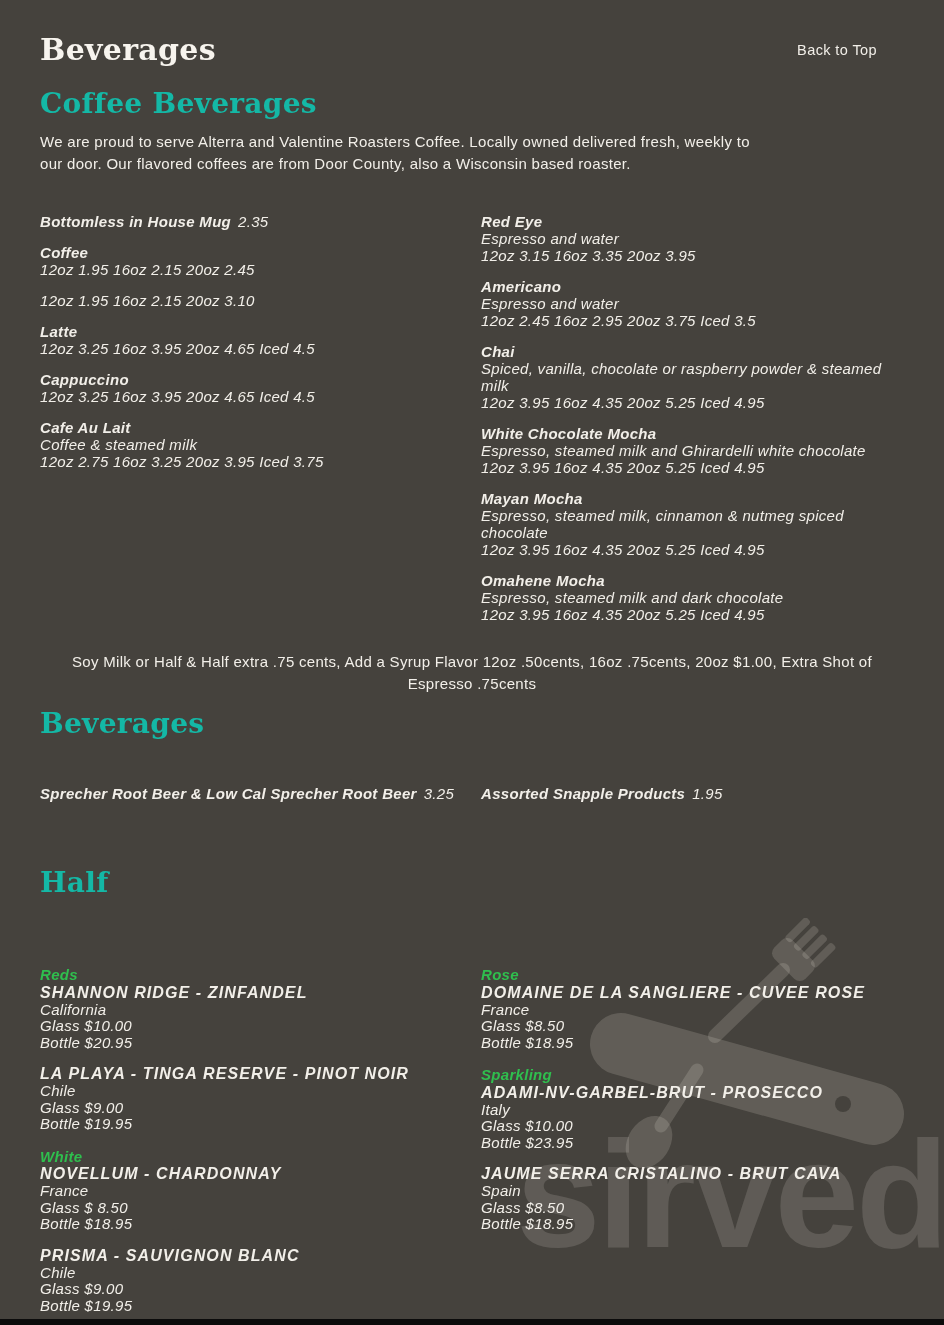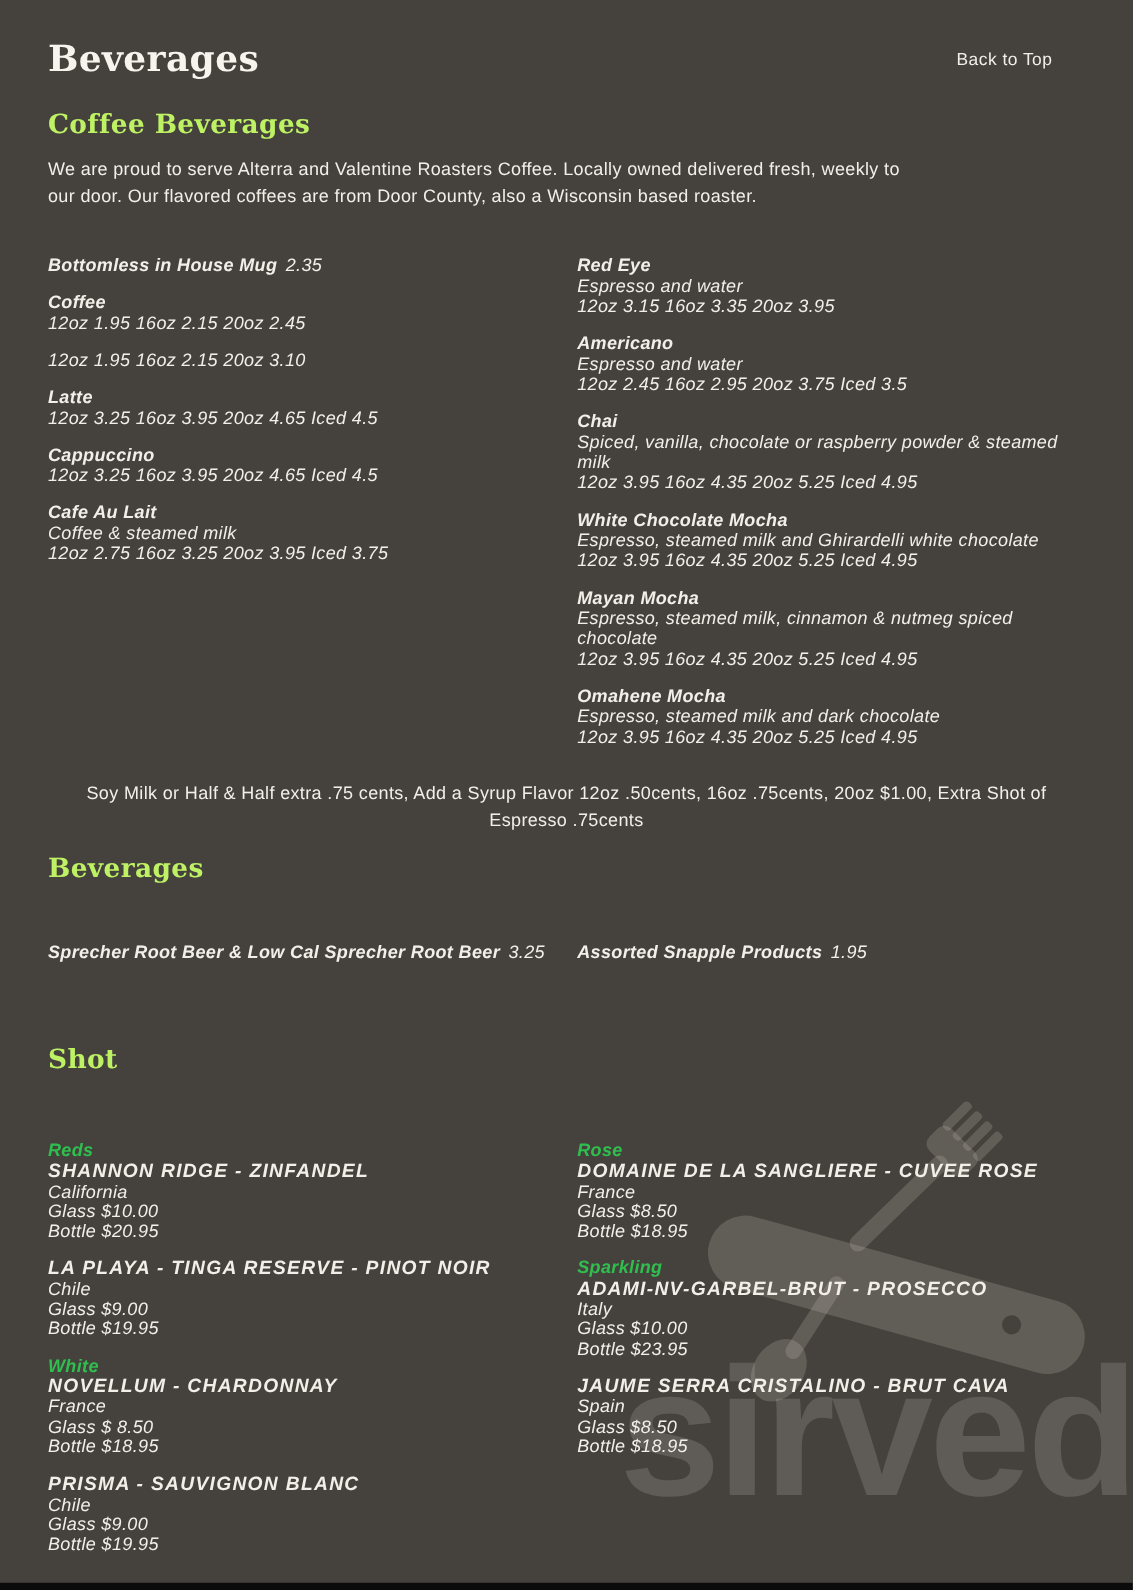--- a/index.html
+++ b/index.html
@@ -16,40 +16,40 @@
            color:rgba(235,230,220,0.155);}
 
   
   .content{position:relative;z-index:1;padding:33px 40px 0 40px;letter-spacing:.3px;}
   .page-title{margin:0;font-family:"DejaVu Serif",serif;font-weight:bold;
               font-size:30px;line-height:34px;color:#f7f4ee;}
   .back-top{position:absolute;top:42px;right:67px;font-size:14.5px;
             color:#f2efe9;text-decoration:none;letter-spacing:.4px;cursor:pointer;}
 
   .green-heading{margin:24px 0 0 0;font-family:"DejaVu Serif",serif;font-weight:bold;
-                 font-size:22px;line-height:26px;color:#bef264;}
+                 font-size:28px;line-height:26px;color:#14b8a6;}
   .intro{margin:14px 0 0 0;font-size:15px;line-height:22px;max-width:730px;}
 
   .grid2{display:grid;grid-template-columns:1fr 1fr;column-gap:18px;font-style:italic;}
   .menu-grid{margin-top:38px;}
   .item{margin-bottom:14px;font-size:15px;line-height:17px;}
   .item-name{font-weight:bold;}
   .item-price{font-weight:normal;margin-left:7px;}
   .item-desc,.item-sizes{font-weight:normal;}
 
   .note{margin:14px 0 0 0;text-align:center;font-size:15px;line-height:22px;padding:0 2px;}
 
   .bev-heading{margin-top:16px;}
   .bev-grid{margin-top:48px;}
   .bev-item{margin-bottom:16px;font-size:15px;line-height:17px;}
 
   .wine-heading{margin-top:52px;}
   .wine-grid{margin-top:55px;}
   .wine-block{margin-bottom:14px;font-size:15px;line-height:16.5px;}
-  .wine-cat{color:#2fbf4e;font-weight:bold;}
+  .wine-cat{color:#2fbf4e;font-weight:bold;margin-top:16px;}
   .wine-name{font-weight:bold;font-size:16px;line-height:18px;letter-spacing:1.1px;}
 
   .bottom-bar{position:absolute;left:0;bottom:0;width:100%;height:6px;background:#0b0b0b;z-index:2;}
 </style>
 </head>
 <body>
 
 <div class="page">
 
   <div class="watermark">
@@ -153,21 +153,21 @@
           <span class="item-name">Sprecher Root Beer &amp; Low Cal Sprecher Root Beer</span><span class="item-price">3.25</span>
         </div>
       </div>
       <div class="col">
         <div class="bev-item">
           <span class="item-name">Assorted Snapple Products</span><span class="item-price">1.95</span>
         </div>
       </div>
     </div>
 
-    <h2 class="green-heading wine-heading">Shot</h2>
+    <h2 class="green-heading wine-heading">Half</h2>
     <div class="grid2 wine-grid">
       <div class="col">
         <div class="wine-block">
           <div class="wine-cat">Reds</div>
           <div class="wine-name">SHANNON RIDGE - ZINFANDEL</div>
           <div class="wine-line">California</div>
           <div class="wine-line">Glass $10.00</div>
           <div class="wine-line">Bottle $20.95</div>
         </div>
         <div class="wine-block">

